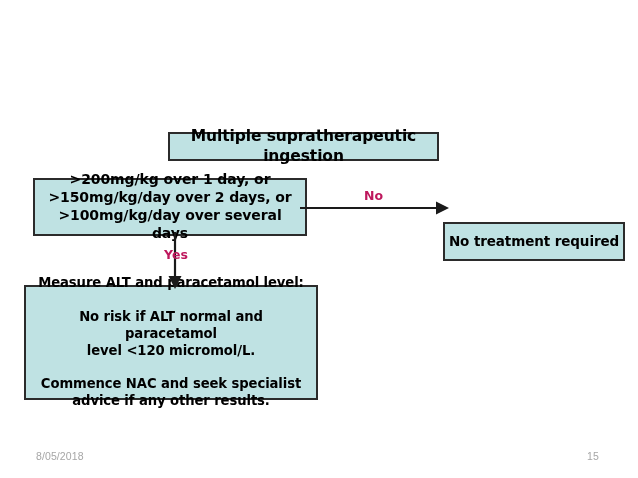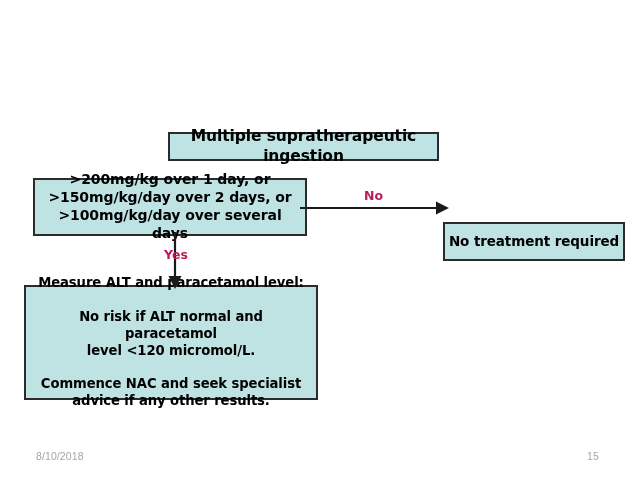--- a/index.html
+++ b/index.html
@@ -173,17 +173,17 @@
 
   <svg class="connector" id="connector-yes" viewBox="0 0 32 58" width="32" height="58">
     <line x1="15" y1="0" x2="15" y2="44" stroke="#1a1a1a" stroke-width="2.2"></line>
     <polygon points="8.5,44 21.5,44 15,57" fill="#1a1a1a"></polygon>
   </svg>
 
   <span class="edge-label" id="label-no">No</span>
 
   <span class="edge-label" id="label-yes">Yes</span>
 
-  <span class="footer-text" id="footer-date">8/10/2018</span>
+  <span class="footer-text" id="footer-date">8/05/2018</span>
 
   <span class="footer-text" id="footer-slide-number">15</span>
 
 </div>
 
 </body></html>

